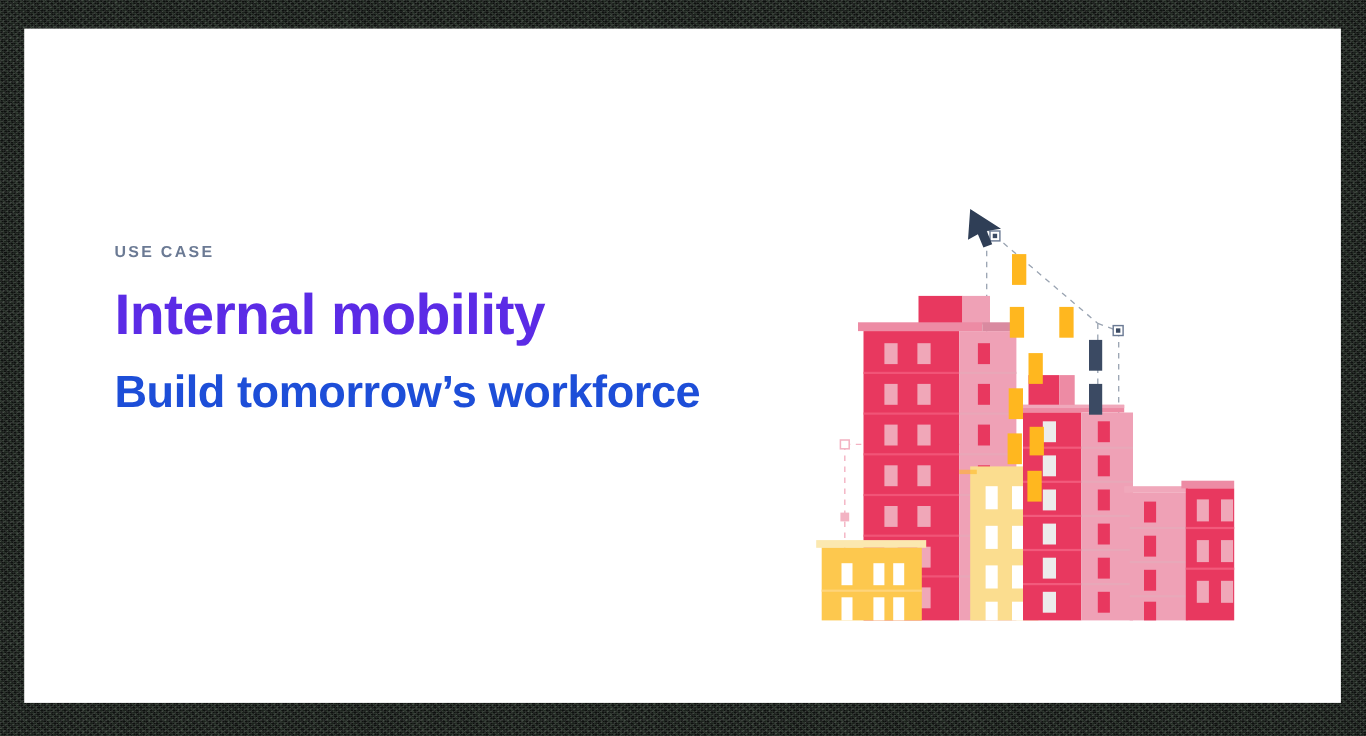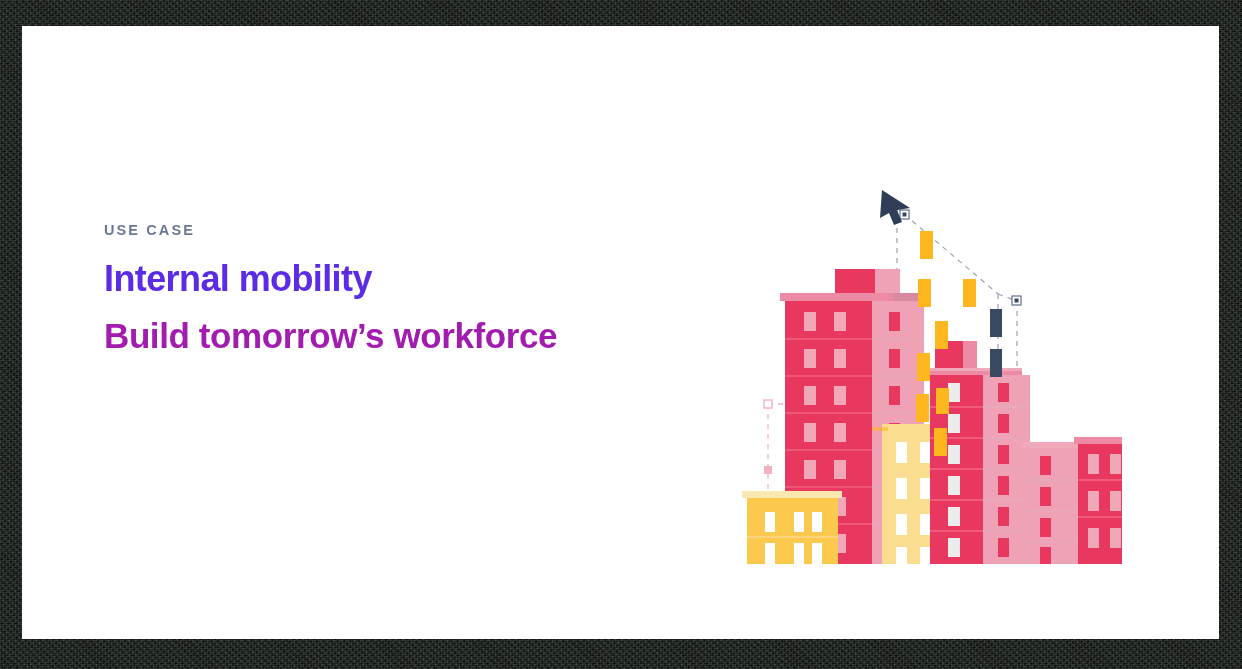--- a/index.html
+++ b/index.html
@@ -32,25 +32,25 @@
     overflow:hidden;
   }
 
   
   #textblock{position:absolute;left:82px;top:196px;width:600px;}
   #eyebrow{
     font-size:14.5px;font-weight:bold;letter-spacing:2.1px;
     color:#6b7a94;margin:0 0 22px 0;
   }
   #h1{
-    font-size:36px;font-weight:bold;color:#5b2be6;
+    font-size:52px;font-weight:bold;color:#5b2be6;
     margin:0 0 14px 0;letter-spacing:-.6px;line-height:1.06;
   }
   #sub{
-    font-size:35px;font-weight:bold;color:#a21caf;
+    font-size:41px;font-weight:bold;color:#1d4ed8;
     margin:0;line-height:1.36;letter-spacing:-.4px;
   }
 
   
   #art{position:absolute;left:700px;top:140px;width:400px;height:420px;}
   #art svg{display:block;width:400px;height:420px;}
 </style>
 </head>
 <body>
 

